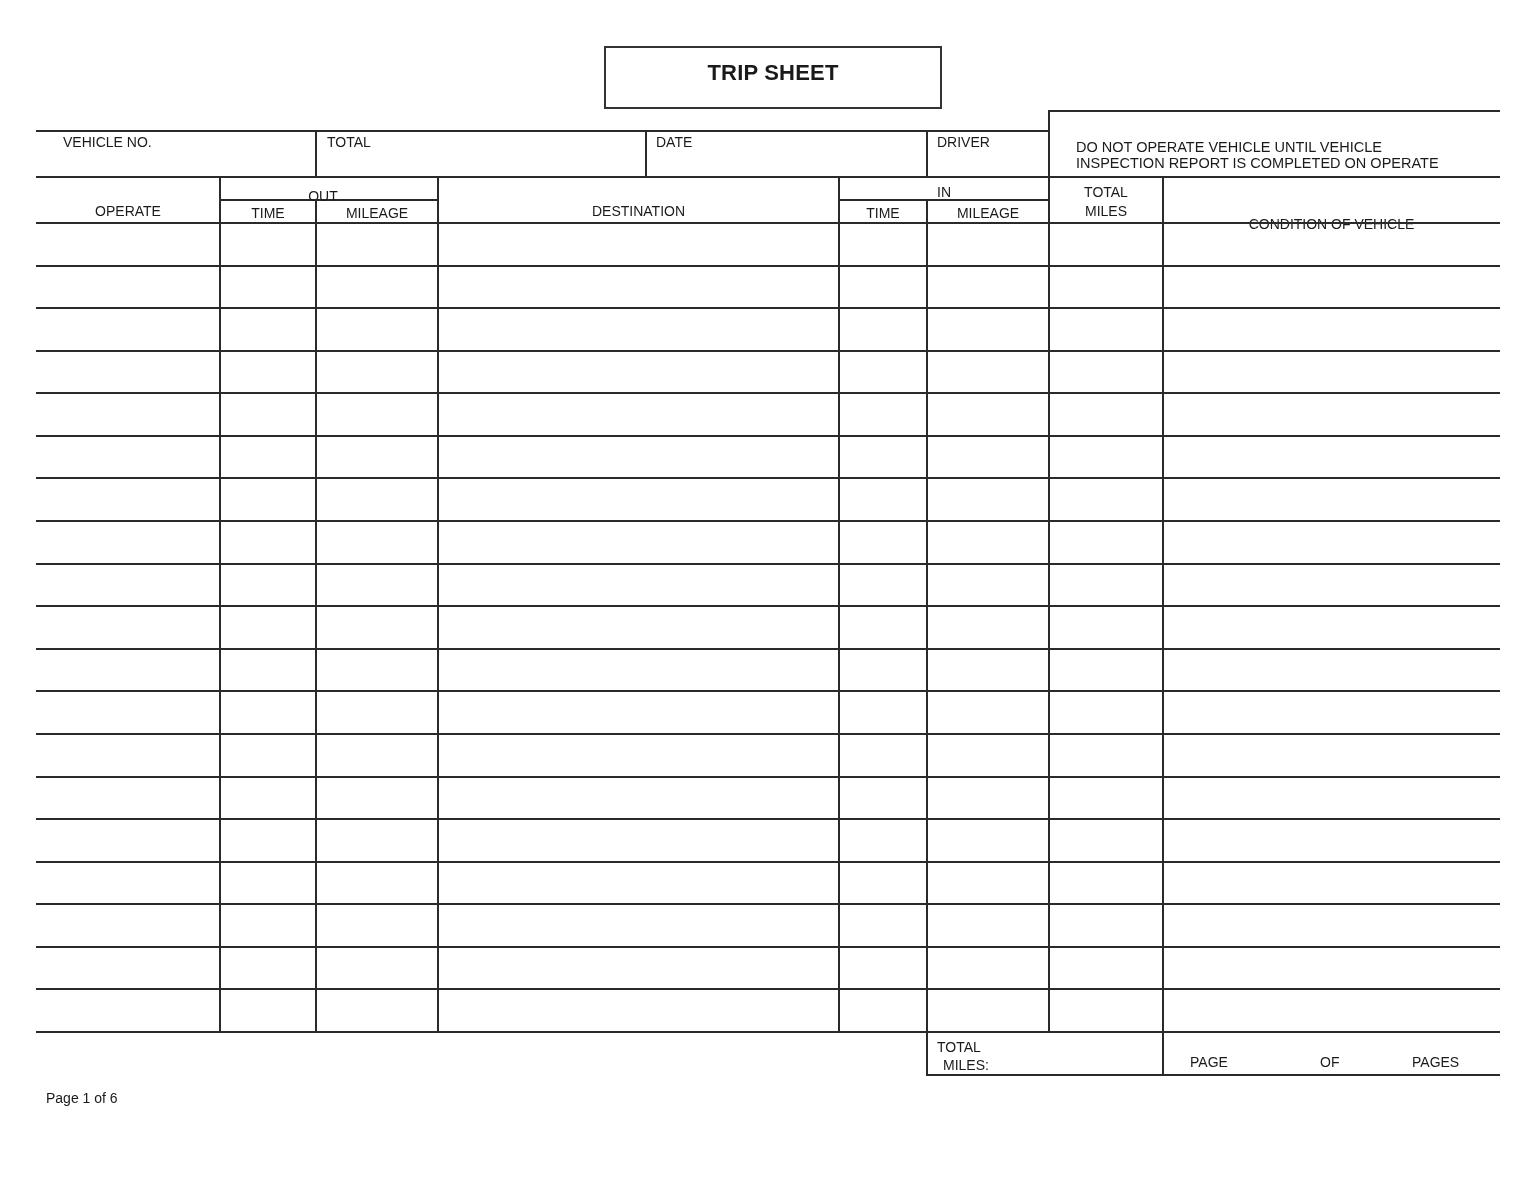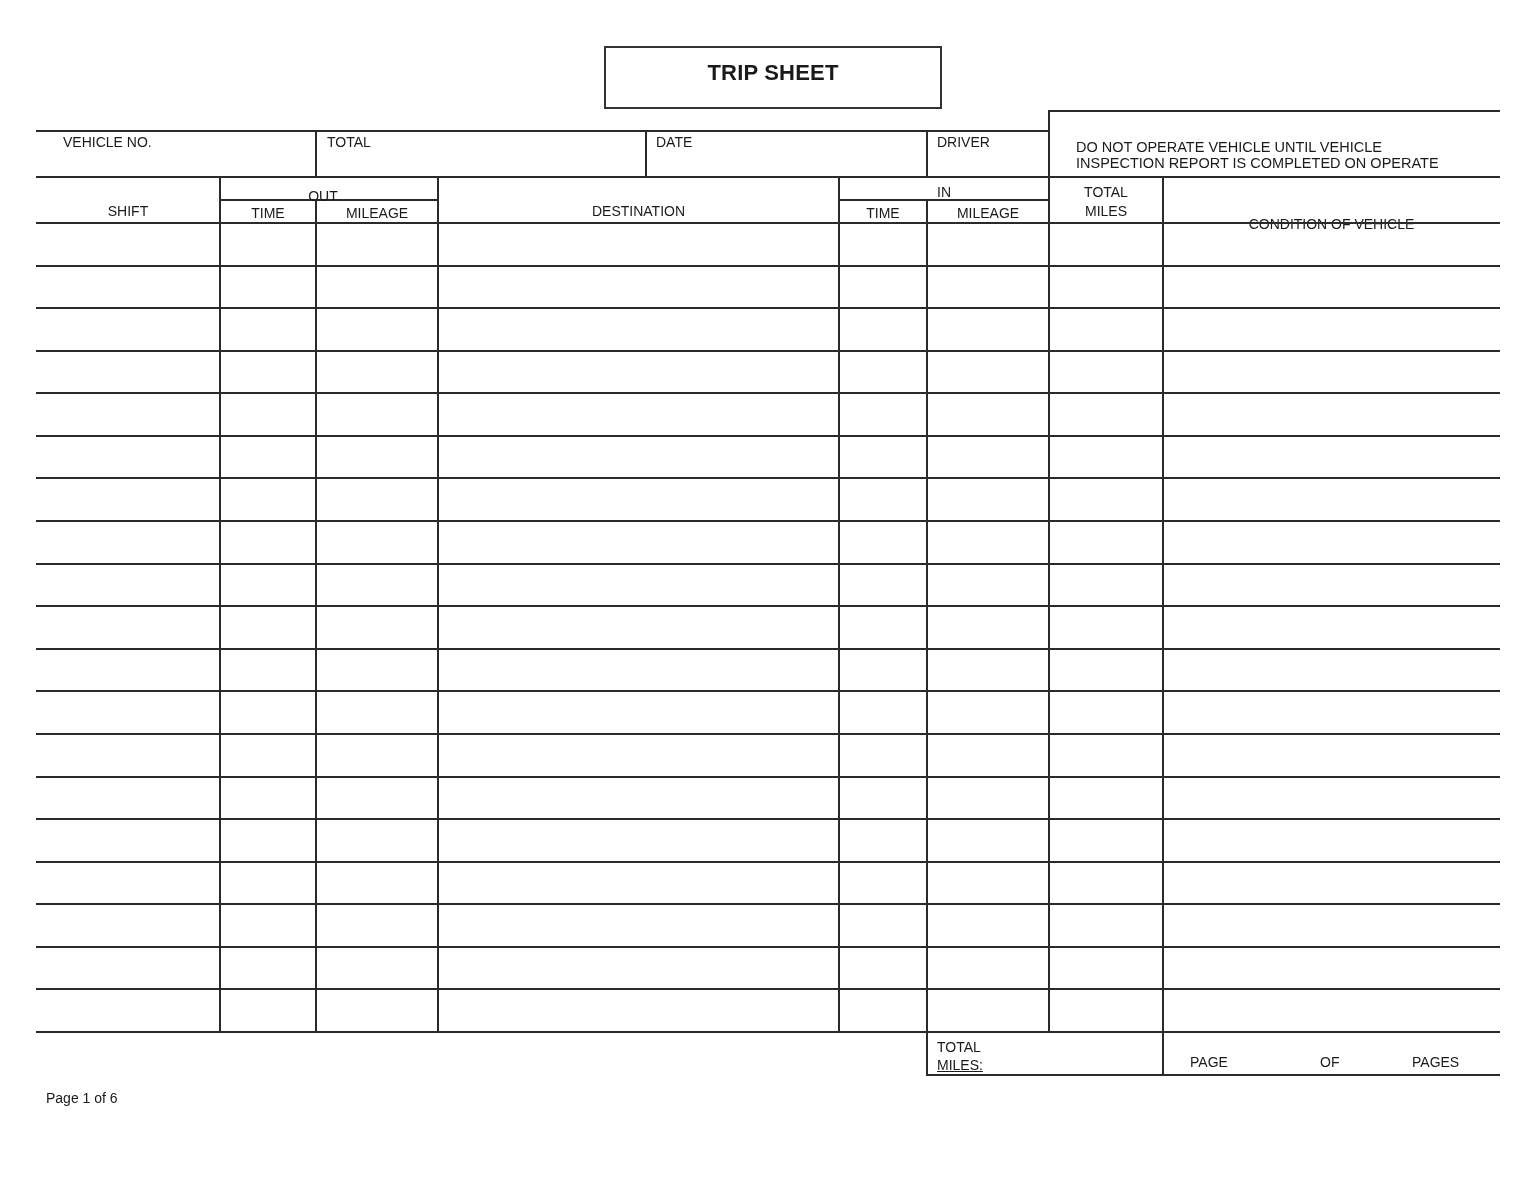--- a/index.html
+++ b/index.html
@@ -44,21 +44,21 @@
   <div class="lbl" style="left:9px; top:2px;">DRIVER</div>
 </div>
 
 <div class="lbl notice" style="left:1076px; top:139px;">DO NOT OPERATE VEHICLE UNTIL VEHICLE</div>
 <div class="lbl notice" style="left:1076px; top:155px;">INSPECTION REPORT IS COMPLETED ON OPERATE</div>
 
 <div class="hline" style="left:36px; top:176px; width:1464px;"></div>
 <div class="hline" style="left:220px; top:199px; width:219px;"></div>
 <div class="hline" style="left:839px; top:199px; width:211px;"></div>
 
-<div class="lbl ctr" style="left:36px; top:203px; width:184px;">SHIFT</div>
+<div class="lbl ctr" style="left:36px; top:203px; width:184px;">OPERATE</div>
 <div class="lbl ctr" style="left:220px; top:188px; width:206px;">OUT</div>
 <div class="lbl ctr" style="left:220px; top:205px; width:96px;">TIME</div>
 <div class="lbl ctr" style="left:316px; top:205px; width:122px;">MILEAGE</div>
 <div class="lbl ctr" style="left:438px; top:203px; width:401px;">DESTINATION</div>
 <div class="lbl ctr" style="left:839px; top:184px; width:210px;">IN</div>
 <div class="lbl ctr" style="left:839px; top:205px; width:88px;">TIME</div>
 <div class="lbl ctr" style="left:927px; top:205px; width:122px;">MILEAGE</div>
 <div class="lbl ctr" style="left:1049px; top:184px; width:114px;">TOTAL</div>
 <div class="lbl ctr" style="left:1049px; top:203px; width:114px;">MILES</div>
 <div class="lbl ctr" style="left:1163px; top:203px; width:337px;margin-top:13px;">CONDITION OF VEHICLE</div>
@@ -279,21 +279,21 @@
       <div class="cell" style="left: 929px; top: 990px; width: 120px; height: 41px;"></div>
       <div class="cell" style="left: 1051px; top: 990px; width: 112px; height: 41px;"></div>
       <div class="cell" style="left: 1165px; top: 990px; width: 335px; height: 41px;"></div>
     </div>
     <div class="hline" style="left: 36px; top: 1031px; width: 1464px;"></div>
   </div>
 
 <div class="hline" style="left:927px; top:1074px; width:573px;"></div>
 <div class="cell" style="left:928px; top:1034px; width:234px; height:40px;">
   <div class="lbl" style="left:9px; top:5px;">TOTAL</div>
-  <div class="lbl" style="left:9px; top:23px;text-decoration:underline;">MILES:</div>
+  <div class="lbl" style="left:15px; top:23px;">MILES:</div>
 </div>
 <div class="cell" style="left:1164px; top:1034px; width:336px; height:40px;">
   <div class="lbl" style="left:26px; top:20px;">PAGE</div>
   <div class="lbl" style="left:156px; top:20px;">OF</div>
   <div class="lbl" style="left:248px; top:20px;">PAGES</div>
 </div>
 
 <div class="lbl" style="left:46px; top:1090px;">Page 1 of 6</div>
 
 </body></html>

